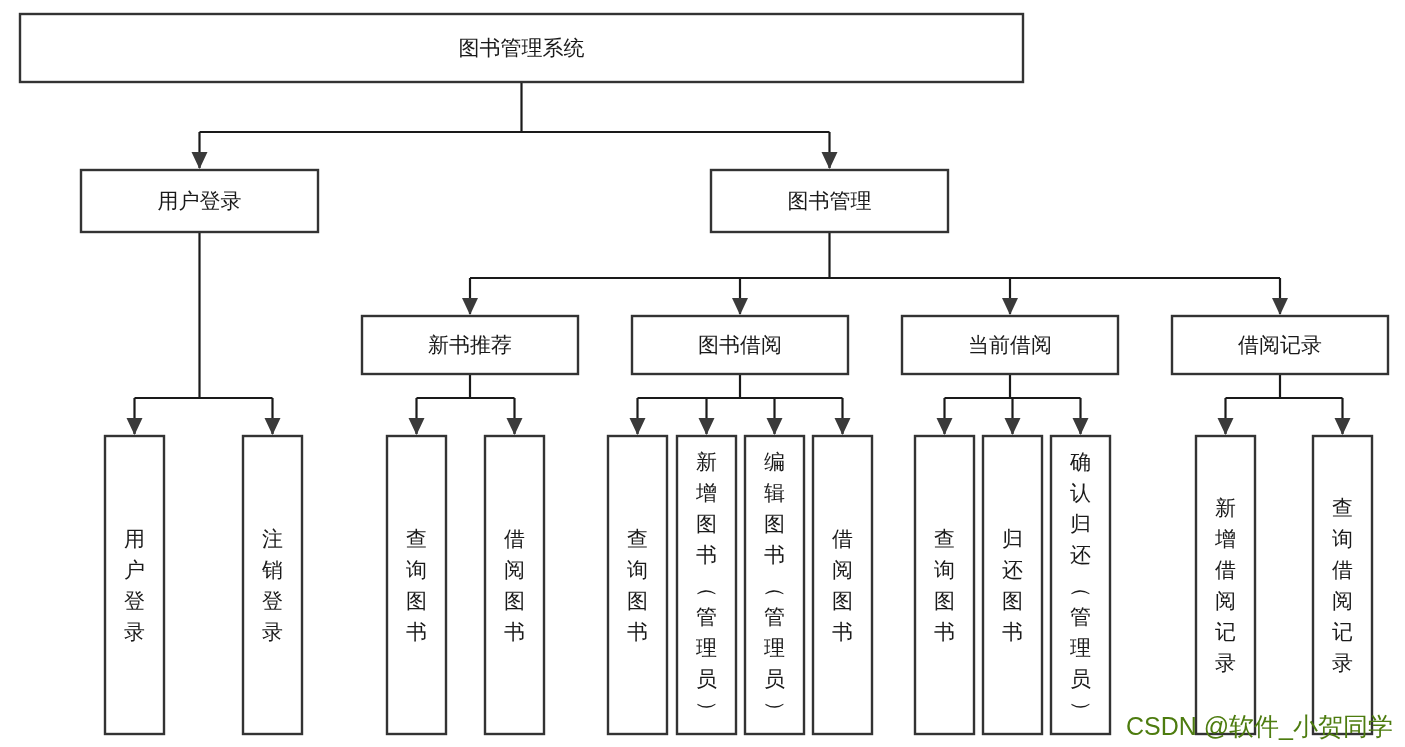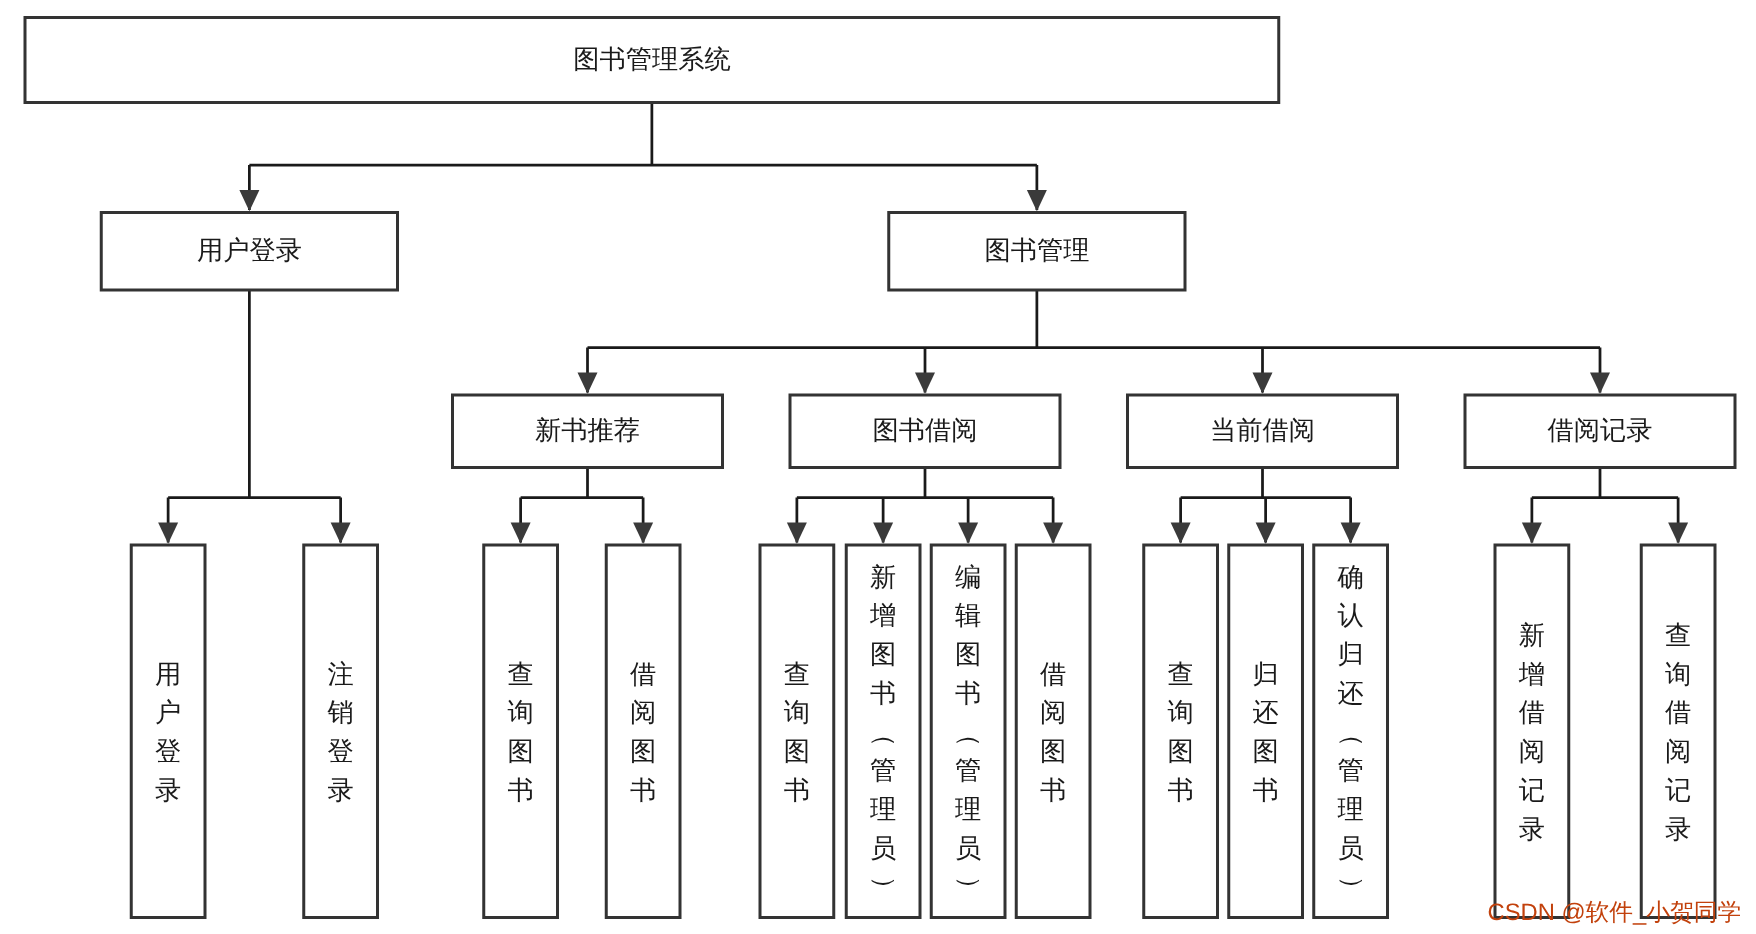--- a/index.html
+++ b/index.html
@@ -45,22 +45,22 @@
   }
   .arrow-head {
     fill: #3a3a3a;
     stroke: none;
   }
   .watermark {
     position: absolute;
     right: 12px;
     bottom: 4px;
     font-family: "Liberation Sans", "DejaVu Sans", sans-serif;
-    font-size: 19px;
-    color: #c2410c;
+    font-size: 25px;
+    color: #4d7c0f;
     white-space: nowrap;
     pointer-events: none;
   }
 </style>
 </head>
 <body>
 
 <div id="diagram-root">
   <svg class="diagram-svg" id="diagram-svg" viewBox="0 0 1405 747" xmlns="http://www.w3.org/2000/svg">
     <g id="edges-layer">

